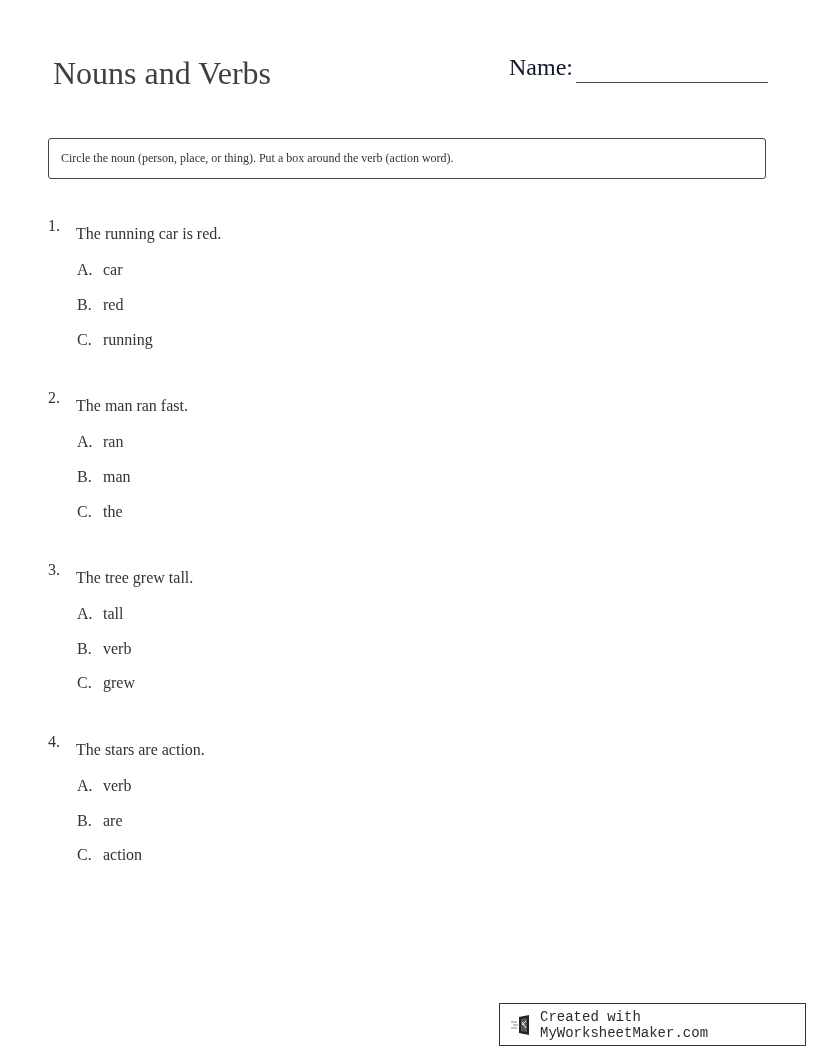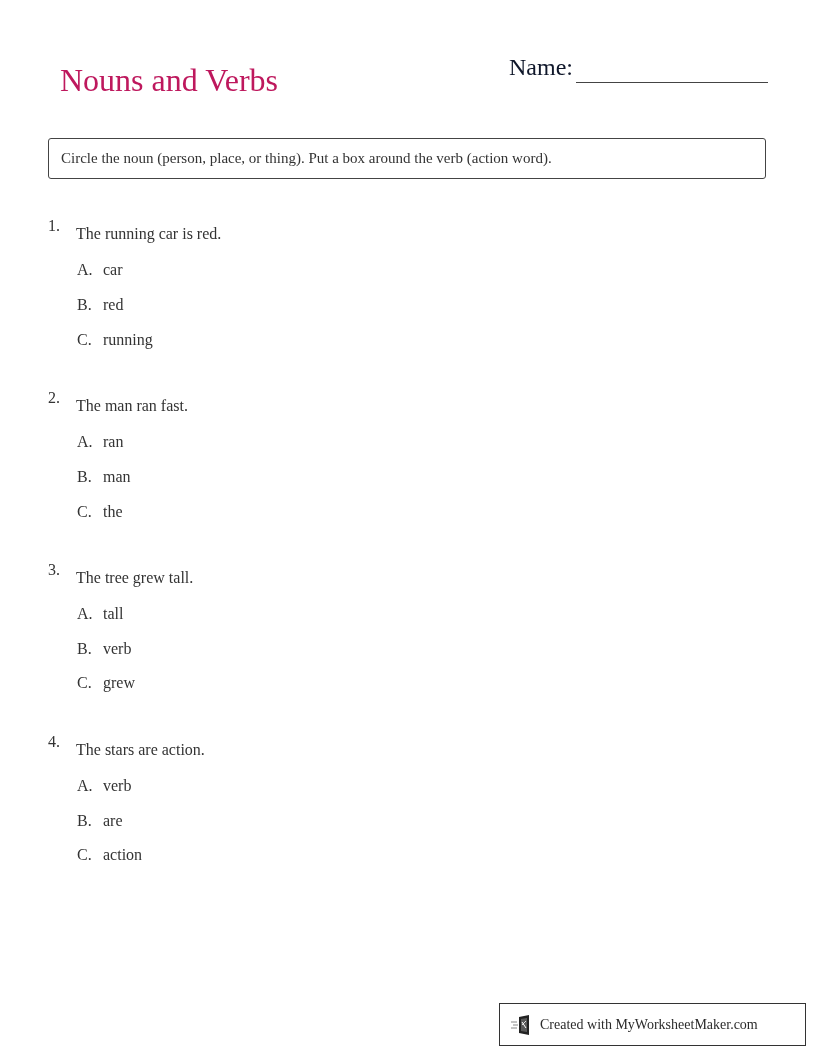--- a/index.html
+++ b/index.html
@@ -2,48 +2,48 @@
 <html><head>
   <meta charset="utf-8">
   <style>
     html, body { margin: 0; padding: 0; background: #ffffff; }
     body {
       width: 816px; height: 1056px; position: relative; overflow: hidden;
       font-family: "Liberation Serif", serif; color: #333333;
     }
     .title {
       position: absolute; left: 48px; top: 48px;
-      font-size: 32px; line-height: 40px; color: #be185d; margin: 12px; font-weight: normal;
+      font-size: 32px; line-height: 40px; color: #404040; margin: 5px; font-weight: normal;
     }
     .name-label {
       position: absolute; left: 509px; top: 52px;
       font-size: 24px; line-height: 30px; color: #0f172a;
     }
     .name-line {
       position: absolute; left: 576px; top: 82px; width: 192px; height: 0;
       border-top: 1.5px solid #444444;
     }
     .instructions {
       position: absolute; left: 48px; top: 138px; width: 718px; height: 41px;
       border: 1px solid #444444; border-radius: 3px; box-sizing: border-box;
-      padding: 9px 12px; font-size: 15px; line-height: 21px; color: #333333;
+      padding: 9px 12px; font-size: 12px; line-height: 21px; color: #333333;
     }
     .question {
       position: absolute; left: 48px; font-size: 16px; line-height: 20px;
     }
     .q-num { position: absolute; left: 0; top: 0; width: 26px; }
     .q-text { position: absolute; left: 28px; top: 8px; white-space: nowrap; }
     .choice { position: absolute; left: 29px; font-size: 16px; line-height: 20px; white-space: nowrap; }
     .c-letter { position: absolute; left: 0; width: 26px; }
     .c-text { position: absolute; left: 26px; }
     .footer {
       position: absolute; left: 499px; top: 1003px; width: 307px; height: 43px;
       border: 1.5px solid #333333; box-sizing: border-box;
       display: flex; align-items: center; padding-left: 10px;
-      font-family: Liberation Serif, serif; font-size: 14px; color: #2b2b2b;
+      font-family: Liberation Mono, monospace; font-size: 14px; color: #2b2b2b;
     }
     .footer-icon { width: 24px; height: 22px; margin-right: 6px; display: inline-block; }
   </style>
 </head>
 <body>
 
 <h1 class="title">Nouns and Verbs</h1>
 <div class="name-label">Name:</div>
 <div class="name-line"></div>
 

